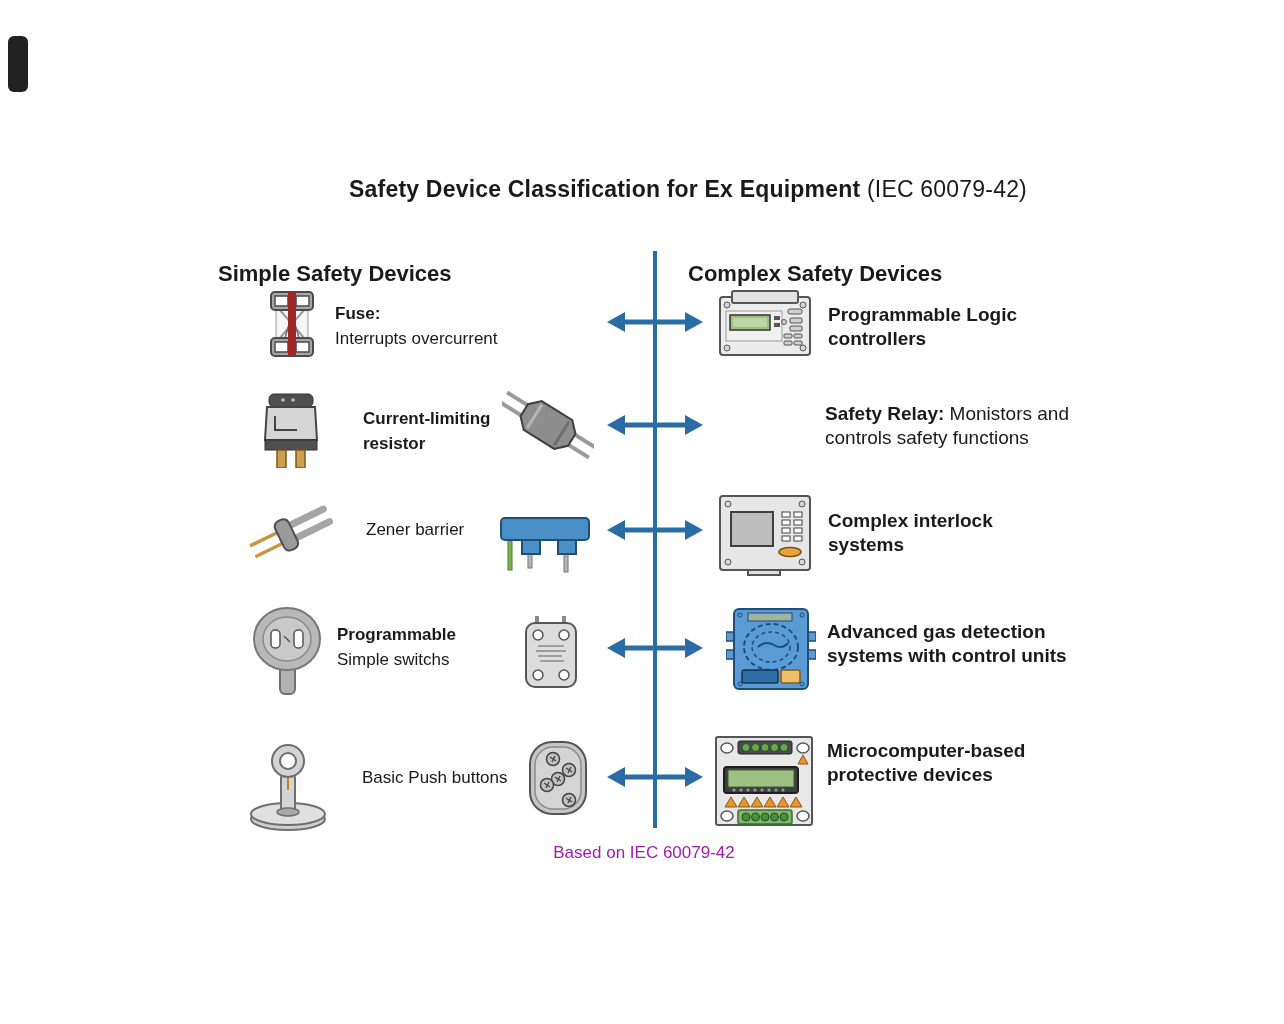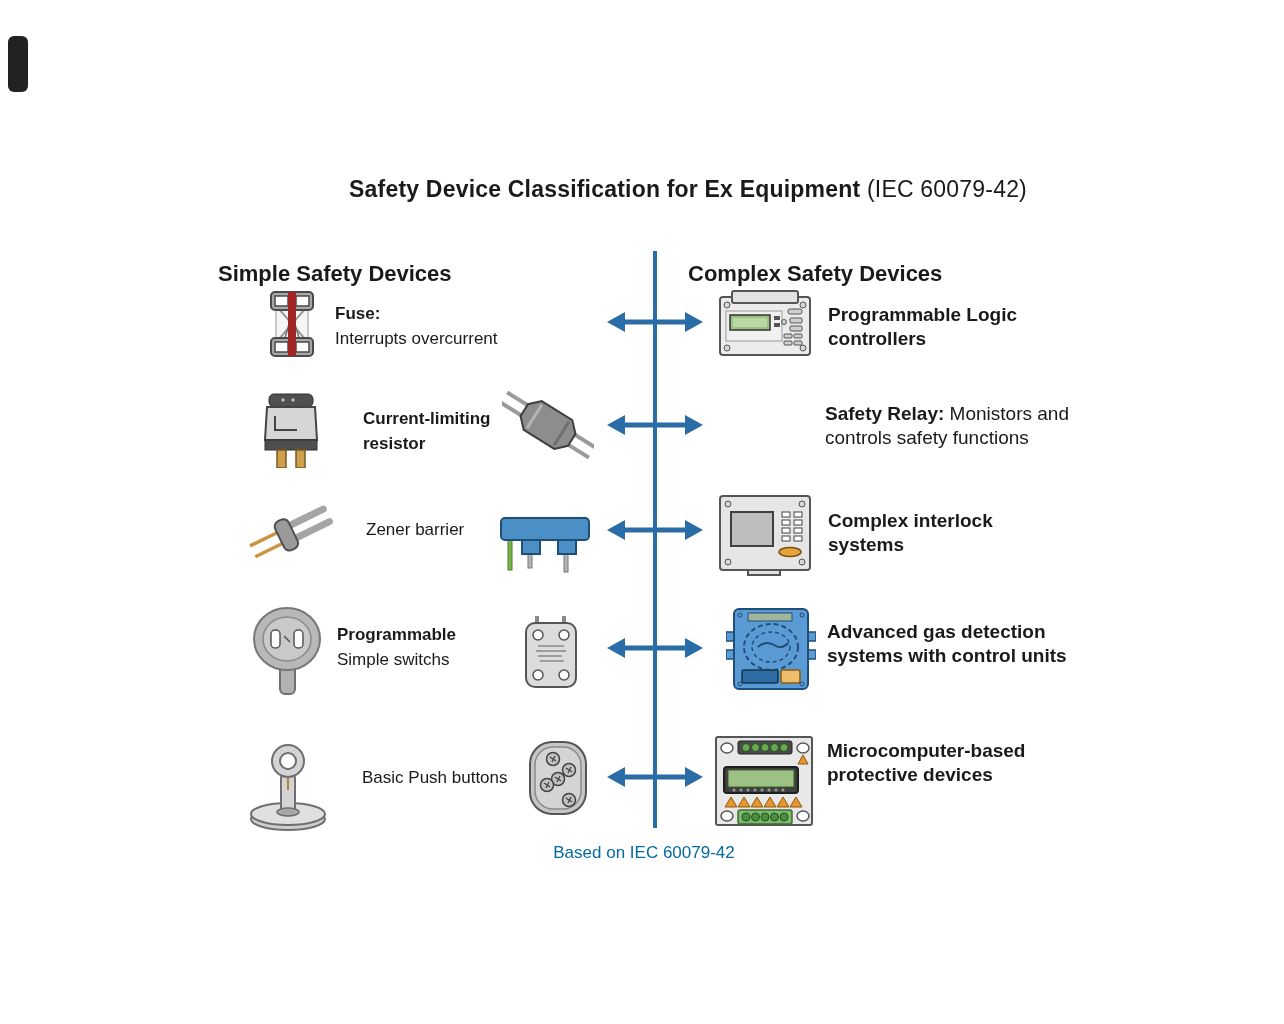--- a/index.html
+++ b/index.html
@@ -14,21 +14,21 @@
   .arrow{position:absolute;left:605px;width:100px;height:36px;}
   .arrow line{stroke:var(--accent,#2a6da6);}
   .arrow polygon{fill:var(--accent,#2a6da6);}
   .icon{position:absolute;}
   .ltext{position:absolute;font-size:17px;line-height:25px;}
   .lt-bold{font-weight:700;}
   .lt-med{font-weight:500;}
   .lt-normal{font-weight:400;}
   .rtext{position:absolute;font-size:19px;line-height:24px;font-weight:600;}
   .rt-normal{font-weight:400;}
-  .footer{position:absolute;left:32px;top:843px;width:1224px;text-align:center;font-size:17px;color:#0369a1;}
+  .footer{position:absolute;left:32px;top:843px;width:1224px;text-align:center;font-size:17px;color:#a21caf;}
   
   .f-red{fill:var(--fuse-red,#a32626);}
   .f-blue{fill:var(--device-blue,#5b9bd5);}
   .f-green{fill:var(--lcd-green,#9dc183);}
   .f-orange{fill:var(--orange,#e8a33d);}
 </style>
 </head>
 <body>
 
 <div class="canvas">

